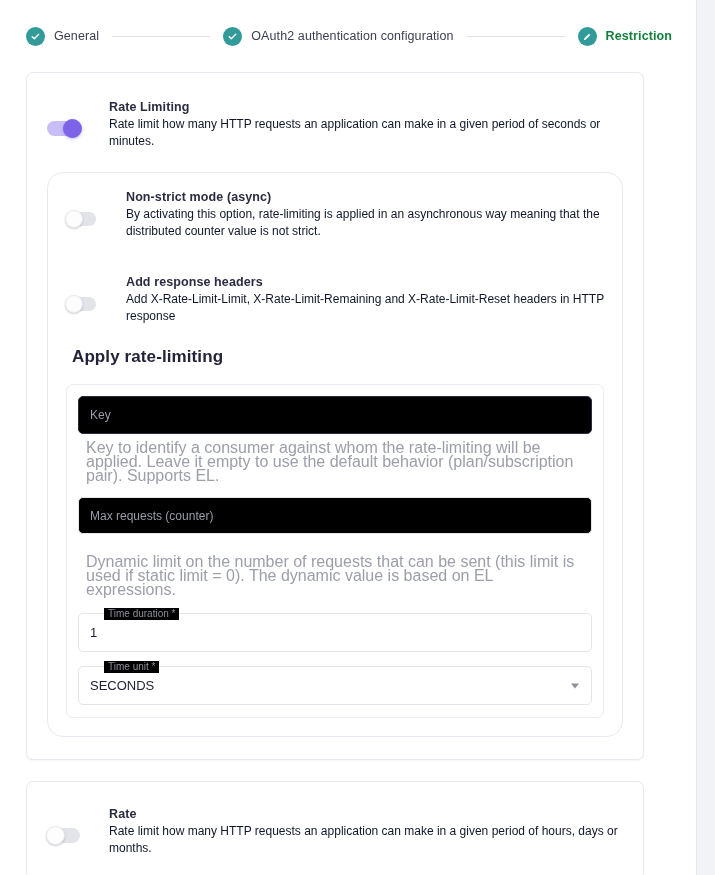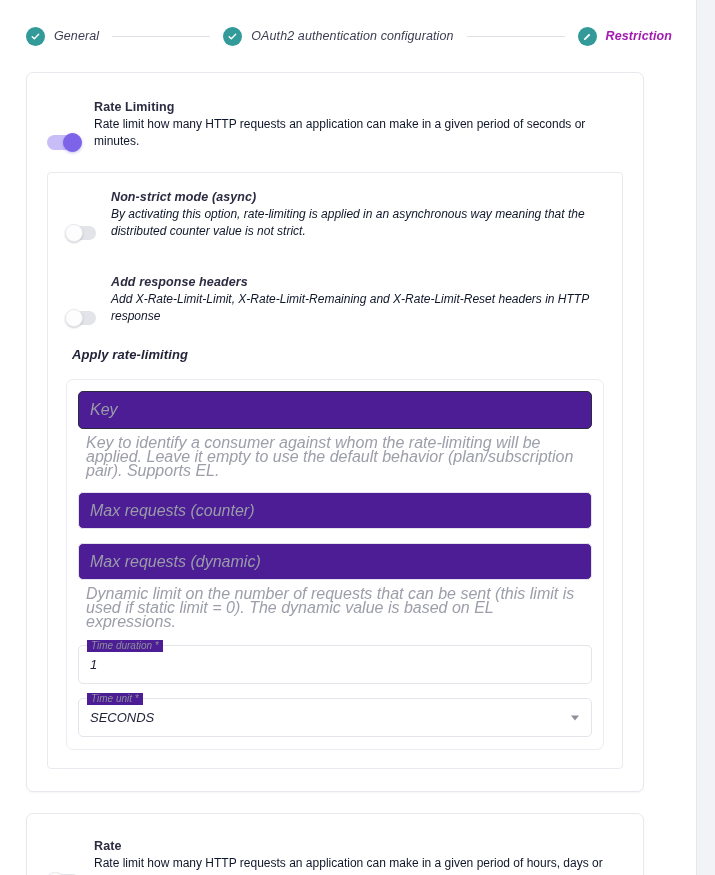--- a/index.html
+++ b/index.html
@@ -41,39 +41,38 @@
     height: 72px;
     display: flex;
     align-items: center;
     padding: 0 24px 0 26px;
   }
   .step {
     display: flex;
     align-items: center;
     gap: 9px;
     flex: 0 0 auto;
-    font-style: italic;
   }
   .step-icon {
     width: 19px; height: 19px;
     border-radius: 50%;
     background: #339a9a;
     display: flex;
     align-items: center;
     justify-content: center;
     flex: 0 0 auto;
   }
   .step-icon svg { display: block; }
   .step-label {
     font-size: 12.5px;
     color: #3c3d52;
     white-space: nowrap;
     letter-spacing: .1px;
   }
-  .step-label.current { font-weight: bold; color: #a21caf; }
+  .step-label.current { font-weight: bold; color: #15803d; }
   .step-line {
     flex: 1 1 auto;
     height: 1px;
     background: #dfe0e6;
     margin: 0 13px;
     min-width: 20px;
   }
 
   
   .card {
@@ -82,22 +81,22 @@
     border: 1px solid #e8e9ee;
     border-radius: 7px;
     box-shadow: 0 1px 2px rgba(30,32,50,.045);
   }
   .card + .card { margin-top: 21px; }
   .card-pad { padding: 24px 20px 22px 20px; }
 
   
   .toggle-row {
     display: flex;
-    align-items: flex-end;
-    gap: 0;
+    align-items: center;
+    gap: 15px;
   }
   .switch {
     flex: 0 0 auto;
     width: 33px; height: 15px;
     border-radius: 9px;
     position: relative;
     margin-top: 10px;
     margin-right: 14px;
     background: #e3e4e9;
     cursor: pointer;
@@ -130,53 +129,52 @@
     font-size: 12px;
     color: #0f172a;
     line-height: 17px;
     max-width: 540px;
   }
 
   
   .nested {
     margin: 22px 0 0 0;
     border: 1px solid #e9eaef;
-    border-radius: 4px;
+    border-radius: 16px;
     padding: 14px 18px 18px 18px;
-    font-style: italic;
   }
   .nested .toggle-row + .toggle-row { margin-top: 32px; }
   .nested .switch { width: 30px; height: 14px; margin-right: 15px; }
   .nested .switch .knob { width: 18px; height: 18px; top: -2px; }
 
   .section-heading {
-    font-size: 13px;
+    font-size: 17px;
     font-weight: bold;
     color: #23243a;
     margin: 22px 0 0 6px;
     letter-spacing: .1px;
   }
 
   .fields-box {
     margin-top: 17px;
     border: 1px solid #ebecf1;
     border-radius: 7px;
     padding: 11px 11px 12px 11px;
   }
 
   
   .field { margin: 0; }
   .input {
     width: 100%;
     height: 37px;
     border: 1px solid #e4e5ea;
     border-radius: 5px;
-    background: #4c1d95;
+    background: #000000;
     font-family: "Liberation Sans", sans-serif;
-    font-size: 16px;
+    font-size: 12px;
     color: #2b2c42;
     padding: 0 11px;
     display: flex;
     align-items: center;
   }
   .input.focused {
     border: 1.6px solid #2a2b3e;
     height: 38px;
   }
   .input .ph { color: #9a9ca8; }
@@ -194,22 +192,22 @@
     height: 39px;
     border: 1px solid #e4e5ea;
     border-radius: 5px;
     margin-top: 16px;
     display: flex;
     align-items: center;
     padding: 0 11px;
   }
   .outlined .legend {
     position: absolute;
-    top: -6px; left: 8px;
-    background: #4c1d95;
+    top: -6px; left: 25px;
+    background: #000000;
     padding: 0 4px;
     font-size: 10px;
     color: #8d8f9b;
     line-height: 12px;
     white-space: nowrap;
   }
   .outlined .value {
     font-size: 13px;
     color: #23243a;
   }
@@ -313,23 +311,20 @@
 
           <div class="field">
             <div class="input">
               <span class="ph">Max requests (counter)</span>
             </div>
           </div>
 
           <div class="gap"></div>
 
           <div class="field">
-            <div class="input">
-              <span class="ph">Max requests (dynamic)</span>
-            </div>
             <div class="helper">Dynamic limit on the number of requests that can be sent (this limit is used if static limit = 0). The dynamic value is based on EL expressions.</div>
           </div>
 
           <div class="outlined">
             <span class="legend">Time duration *</span>
             <span class="value">1</span>
           </div>
 
           <div class="outlined select">
             <span class="legend">Time unit *</span>

